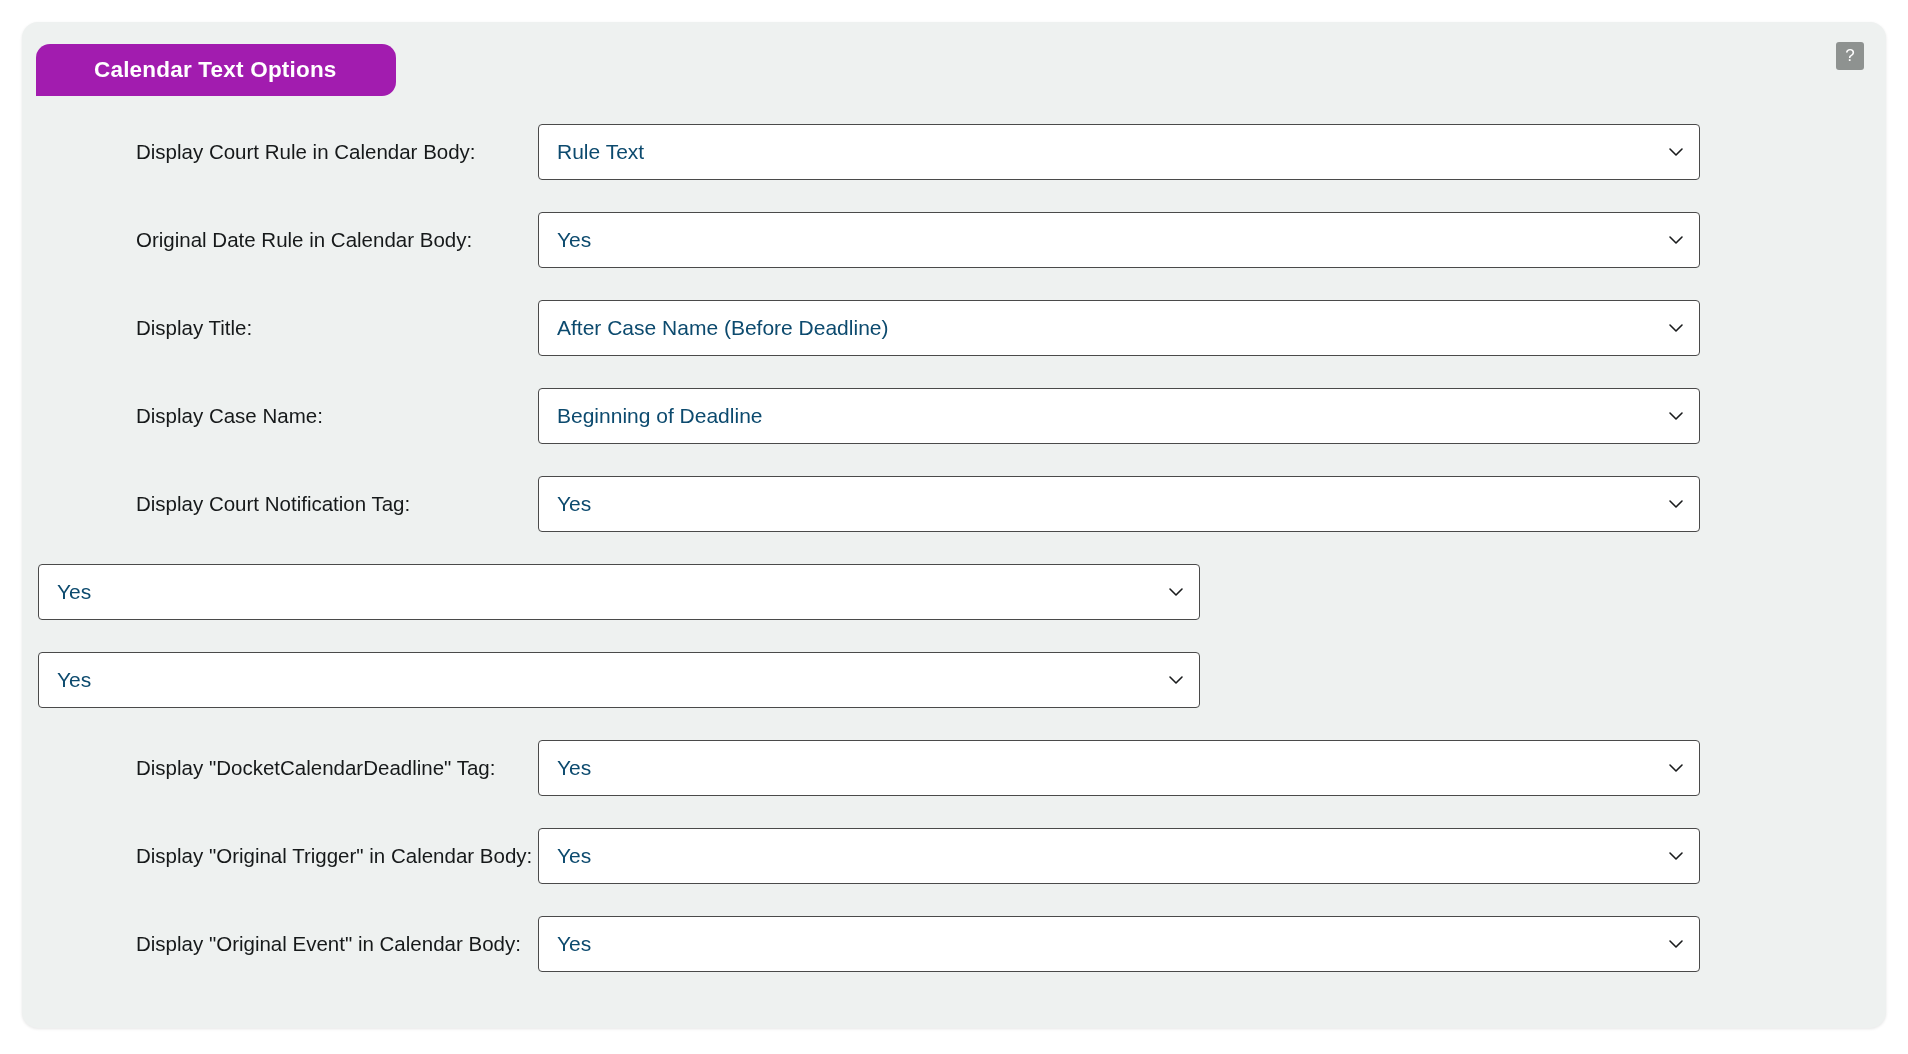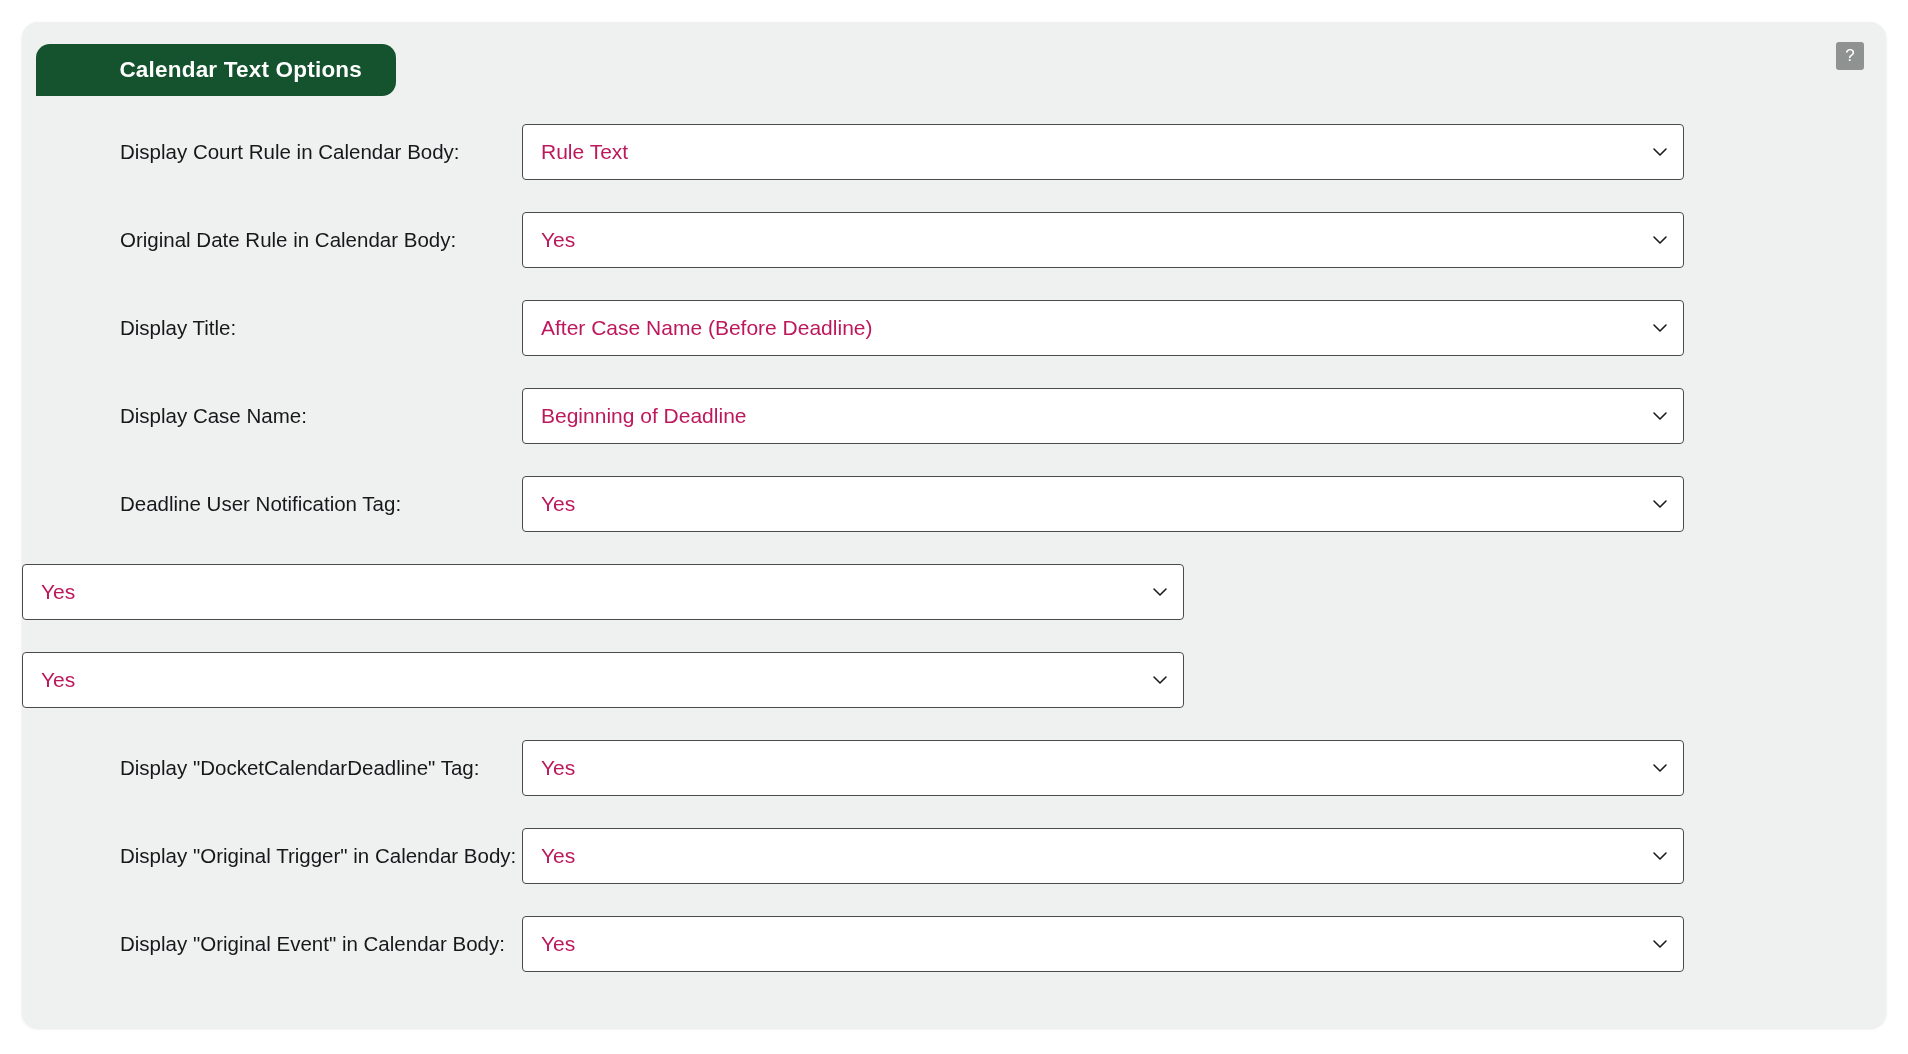--- a/index.html
+++ b/index.html
@@ -32,28 +32,27 @@
     box-sizing: border-box;
   }
 
   
   .panel-tab {
     position: absolute;
     left: 14px;
     top: 22px;
     height: 52px;
     min-width: 360px;
-    background: #14532d;
+    background: #a21caf;
     border-radius: 14px 14px 14px 0;
     display: flex;
     align-items: center;
     padding: 0 34px 0 58px;
     box-sizing: border-box;
     z-index: 5;
-    justify-content: flex-end;
   }
 
   .panel-tab-title {
     color: #ffffff;
     font-size: 22.5px;
     font-weight: bold;
     letter-spacing: 0.2px;
     white-space: nowrap;
   }
 
@@ -72,21 +71,21 @@
     display: flex;
     align-items: center;
     justify-content: center;
     cursor: pointer;
     user-select: none;
   }
 
   
   .form {
     position: absolute;
-    left: 0;
+    left: 16px;
     top: 86px;
     width: 100%;
     padding: 0 0 0 0;
     box-sizing: border-box;
   }
 
   .form-row {
     display: flex;
     align-items: center;
     height: 88px;
@@ -115,21 +114,21 @@
     width: 1162px;
     height: 56px;
     background: #ffffff;
     border: 1.5px solid #4a4a4a;
     border-radius: 4px;
     box-sizing: border-box;
     display: flex;
     align-items: center;
     padding: 0 44px 0 18px;
     font-size: 21px;
-    color: #be185d;
+    color: #0c4a6e;
     cursor: pointer;
     overflow: hidden;
     white-space: nowrap;
   }
 
   .chevron {
     position: absolute;
     right: 14px;
     top: 50%;
     transform: translateY(-50%);
@@ -202,21 +201,21 @@
           <div class="select-box">Beginning of Deadline</div>
           <span class="chevron">
             <svg width="20" height="20" viewBox="0 0 20 20">
                 <polyline points="4,7 10,13 16,7" fill="none" stroke="#1a1c1d" stroke-width="1.6" stroke-linecap="round" stroke-linejoin="round"></polyline>
               </svg>
           </span>
         </div>
       </div>
 
       <div class="form-row">
-        <div class="form-label">Deadline User Notification Tag:</div>
+        <div class="form-label">Display Court Notification Tag:</div>
         <div class="select-wrap">
           <div class="select-box">Yes</div>
           <span class="chevron">
             <svg width="20" height="20" viewBox="0 0 20 20">
                 <polyline points="4,7 10,13 16,7" fill="none" stroke="#1a1c1d" stroke-width="1.6" stroke-linecap="round" stroke-linejoin="round"></polyline>
               </svg>
           </span>
         </div>
       </div>
 

